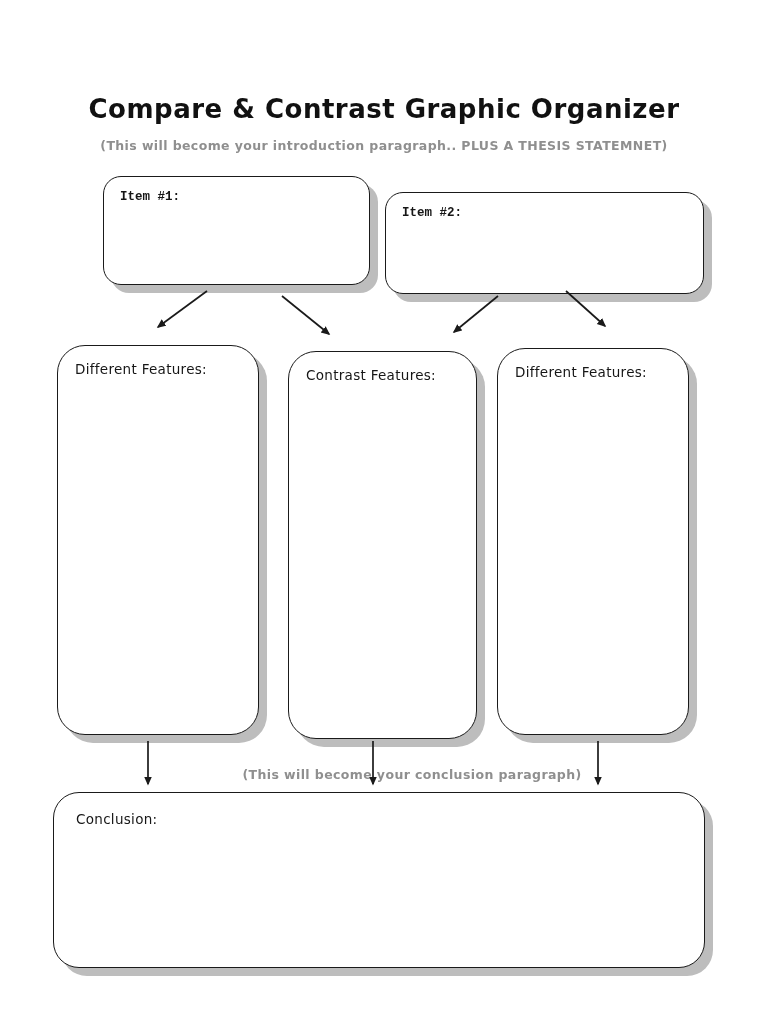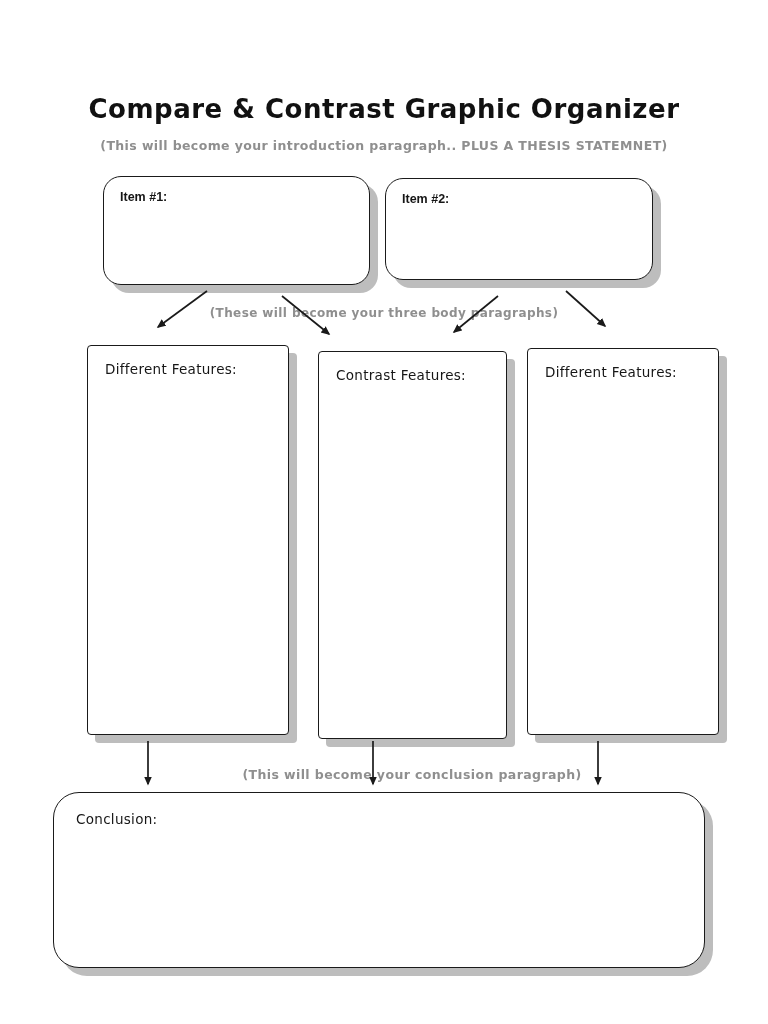--- a/index.html
+++ b/index.html
@@ -38,33 +38,33 @@
     position:absolute;
     background:#fff;
     border:1.5px solid var(--border,#1a1a1a);
     box-shadow:8px 8px 0 var(--shadow,#bdbdbd);
   }
   .box-label{
     display:block;
     color:#161616;
   }
   .bold-label{
-    font-family:Liberation Sans, sans-serif;
+    font-family:Liberation Mono, monospace;
     font-weight:bold;font-size:12.5px;
     padding:13px 16px;
   }
   .script-label{
     font-size:13.5px;
     letter-spacing:0.3px;
     padding:15px 17px;
   }
   .item-box{border-radius:18px;}
   #item1-box{left:103px;top:176px;width:267px;height:109px;}
-  #item2-box{left:385px;top:178px;width:268px;height:102px;}
-  .tall-box{border-radius:4px;margin-left:30px;}
+  #item2-box{left:385px;top:192px;width:319px;height:102px;}
+  .tall-box{border-radius:28px;}
   #different1-box{left:57px;top:345px;width:202px;height:390px;}
   #similar-box{left:288px;top:351px;width:189px;height:388px;}
   #different2-box{left:497px;top:348px;width:192px;height:387px;}
   #conclusion-box{
     left:53px;top:792px;width:652px;height:176px;
     border-radius:26px;
   }
   #conclusion-box .script-label{padding:18px 22px;}
   .arrows{
     position:absolute;left:0;top:0;width:768px;height:1024px;
@@ -81,21 +81,20 @@
   <div class="note intro-note">(This will become your introduction paragraph.. PLUS A THESIS STATEMNET)</div>
 
   <div class="box item-box" id="item1-box">
     <span class="box-label bold-label">Item #1:</span>
   </div>
 
   <div class="box item-box" id="item2-box">
     <span class="box-label bold-label">Item #2:</span>
   </div>
 
-  <div class="note body-note">(These will become your three body paragraphs)</div>
 
   <div class="box tall-box" id="different1-box">
     <span class="box-label script-label">Different Features:</span>
   </div>
 
   <div class="box tall-box" id="similar-box">
     <span class="box-label script-label">Contrast Features:</span>
   </div>
 
   <div class="box tall-box" id="different2-box">

